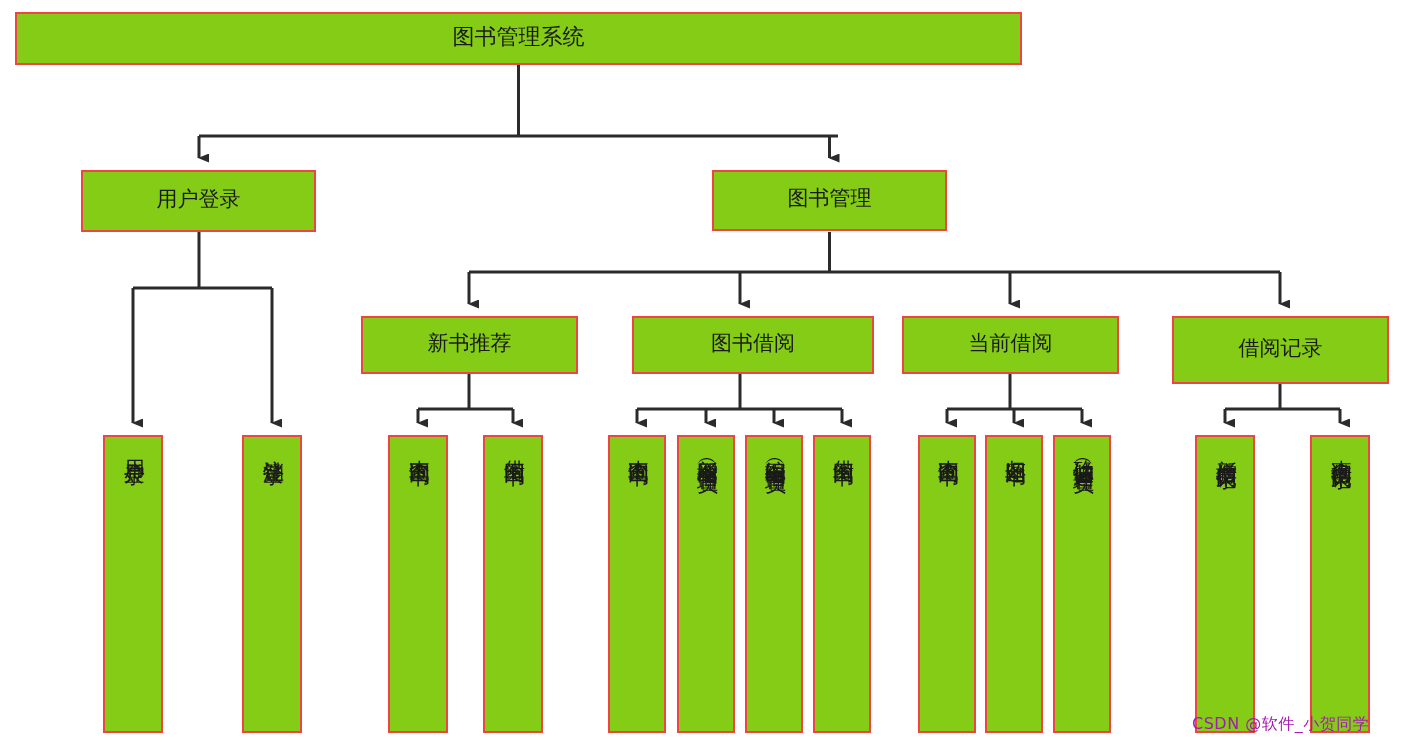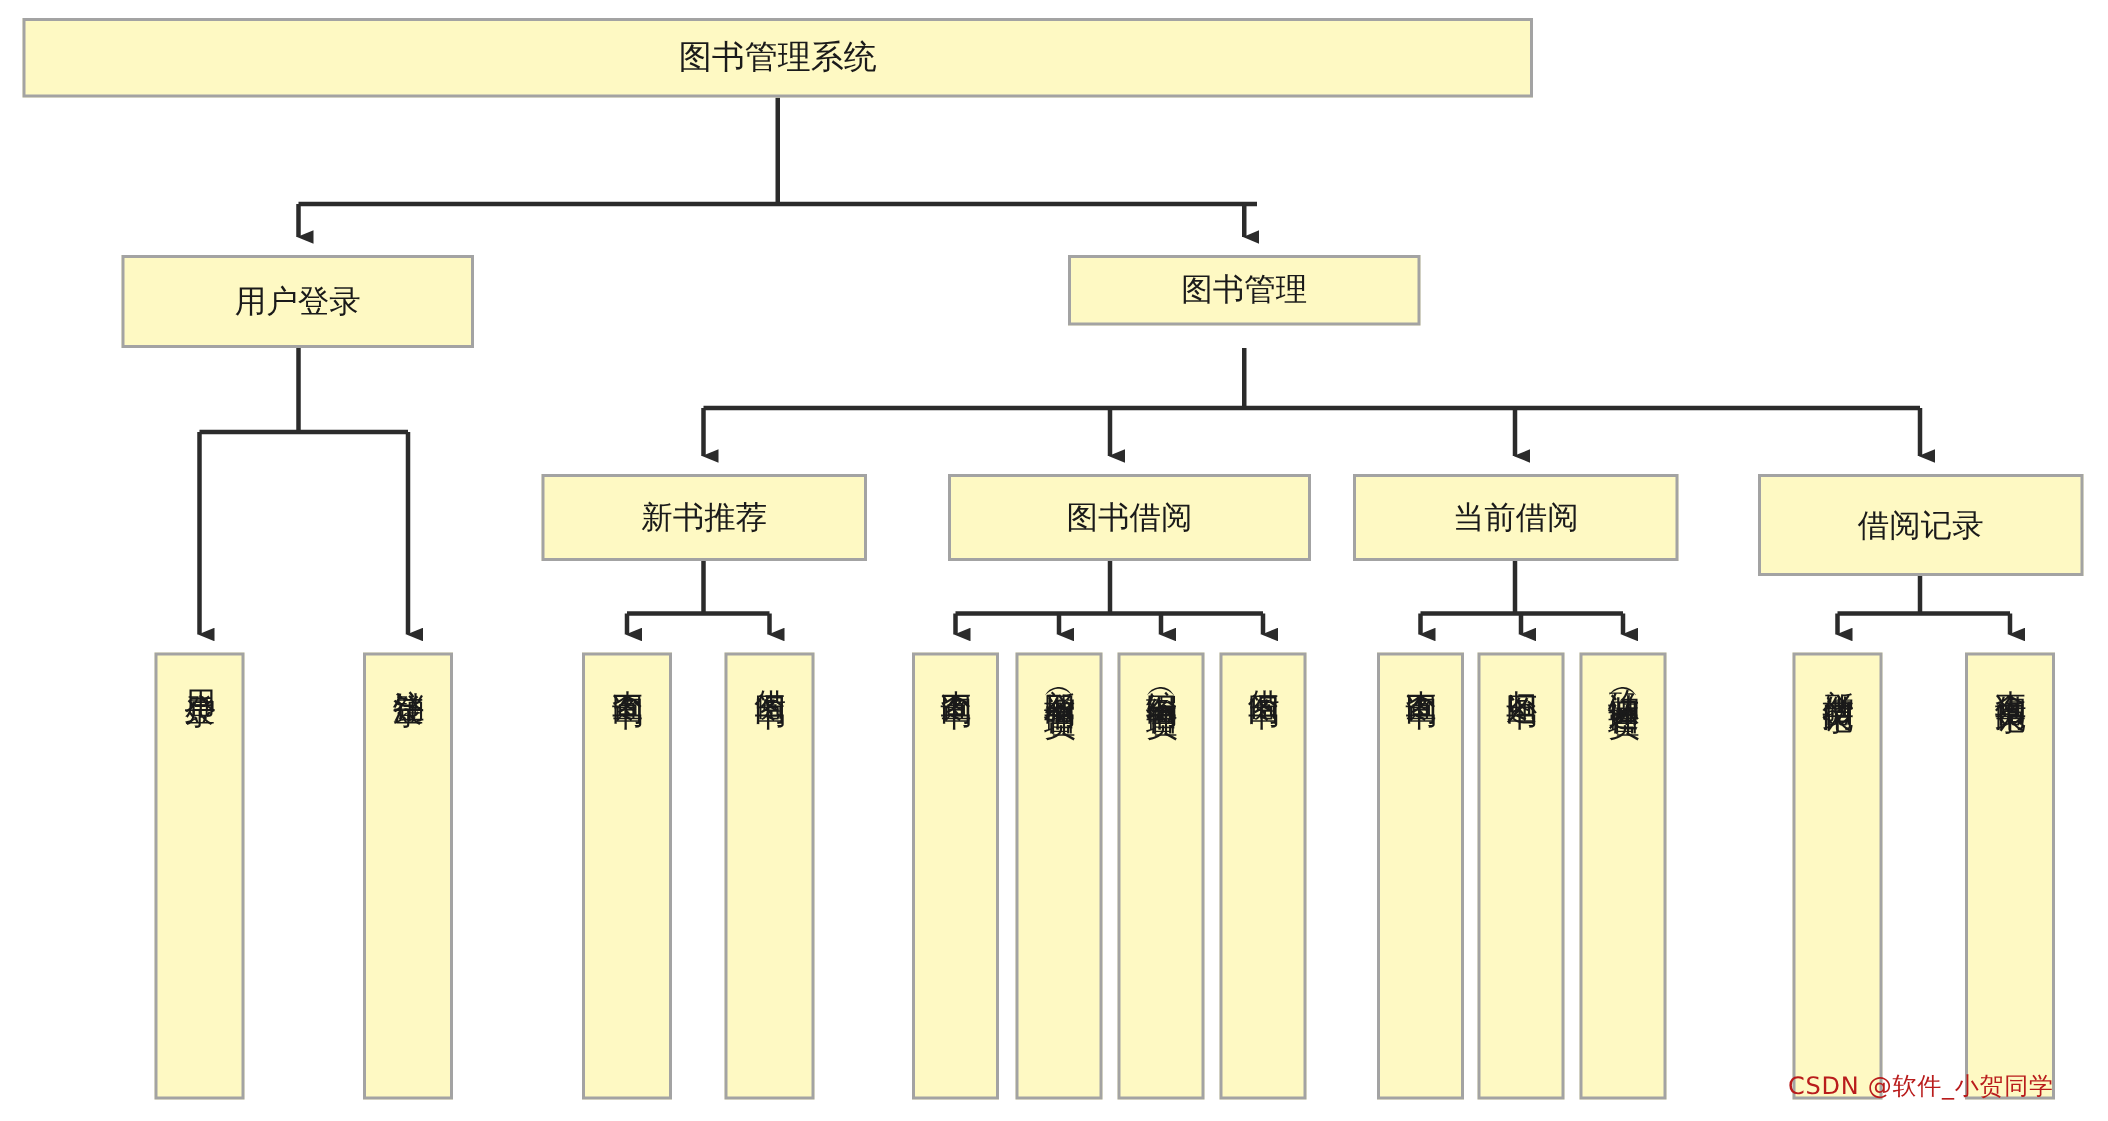--- a/index.html
+++ b/index.html
@@ -20,26 +20,27 @@
   #connector-layer {
     position: absolute;
     left: 0;
     top: 0;
     width: 1405px;
     height: 747px;
   }
   .node {
     position: absolute;
     box-sizing: border-box;
-    background: #fef9c3;
-    border: 2px solid #a3a3a3;
+    background: #84cc16;
+    border: 2px solid #ef4444;
     display: flex;
     align-items: center;
     justify-content: center;
     color: #1a1a1a;
+    font-family: Liberation Mono, monospace;
   }
   .node-label {
     display: block;
     text-align: center;
     line-height: 1.18;
     white-space: nowrap;
   }
   
   .node.horiz .node-label {
     writing-mode: horizontal-tb;
@@ -59,21 +60,21 @@
     text-orientation: upright;
     font-size: 21px;
     letter-spacing: 2px;
     line-height: 1;
   }
   .watermark {
     position: absolute;
     left: 1192px;
     top: 714px;
     font-size: 16px;
-    color: #b91c1c;
+    color: #a21caf;
     white-space: nowrap;
     letter-spacing: 0.5px;
   }
 </style>
 </head>
 <body>
 
 <div id="diagram-root">
 
   <svg id="connector-layer" viewBox="0 0 1405 747" width="1405" height="747" aria-hidden="true">
@@ -126,21 +127,21 @@
     </g>
   </svg>
 
   <div class="node horiz root" style="left:15px; top:12px; width:1007px; height:53px;">
     <span class="node-label">图书管理系统</span>
   </div>
 
   <div class="node horiz" style="left:81px; top:170px; width:235px; height:62px;">
     <span class="node-label">用户登录</span>
   </div>
-  <div class="node horiz" style="left:712px; top:170px; width:235px; height:47px;">
+  <div class="node horiz" style="left:712px; top:170px; width:235px; height:61px;">
     <span class="node-label">图书管理</span>
   </div>
 
   <div class="node horiz" style="left:361px; top:316px; width:217px; height:58px;">
     <span class="node-label">新书推荐</span>
   </div>
   <div class="node horiz" style="left:632px; top:316px; width:242px; height:58px;">
     <span class="node-label">图书借阅</span>
   </div>
   <div class="node horiz" style="left:902px; top:316px; width:217px; height:58px;">

